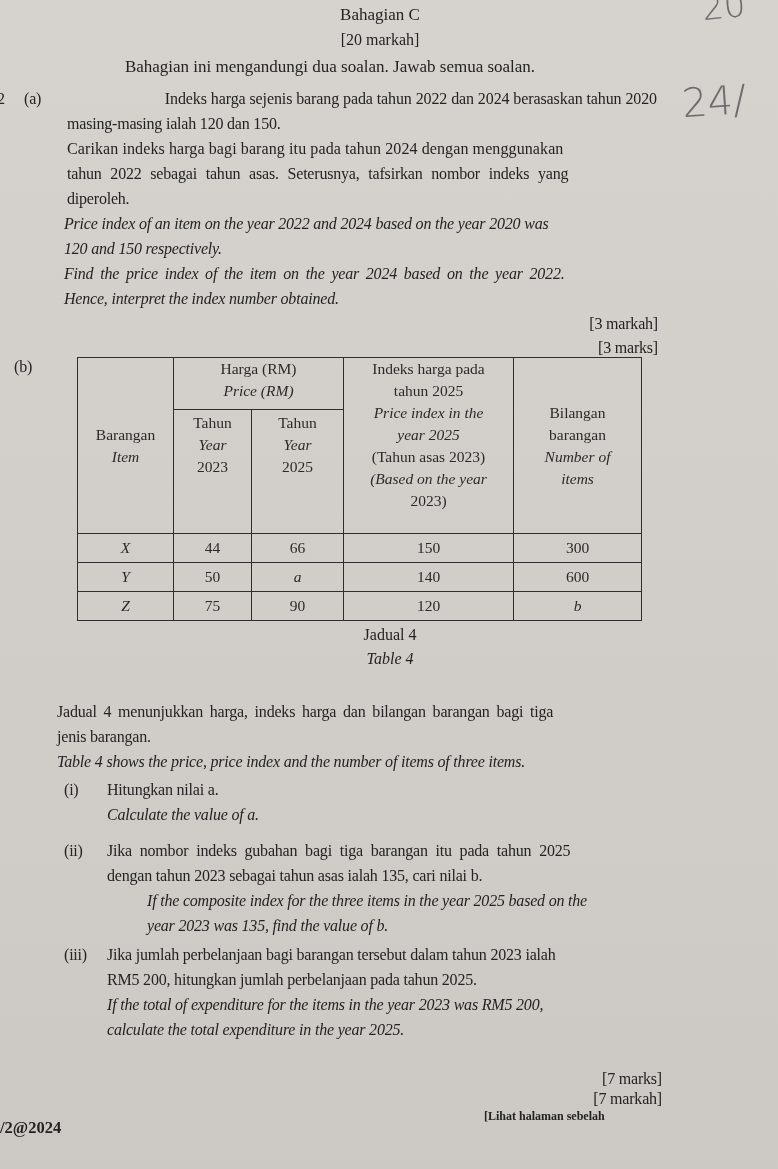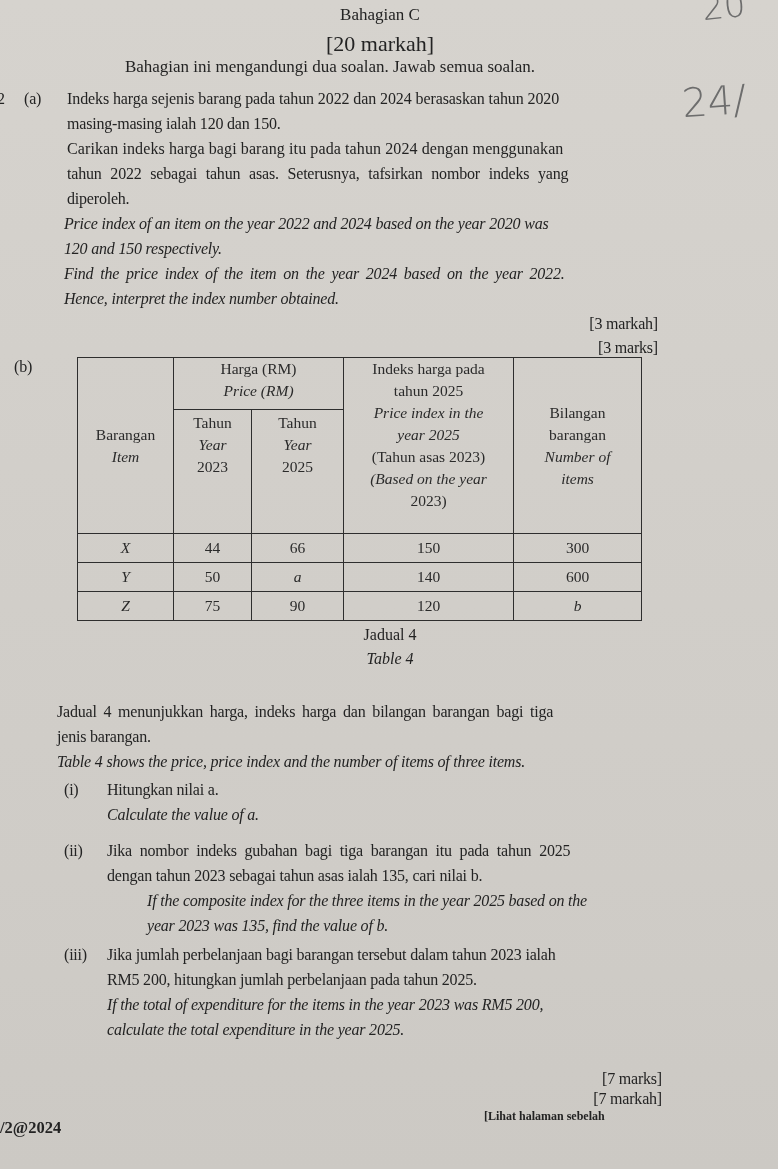--- a/index.html
+++ b/index.html
@@ -31,31 +31,31 @@
     padding: 0 2px;
   }
   table.t4 .hdr td { vertical-align: top; }
   table.t4 td.vmid { vertical-align: middle; }
   .line { display: block; }
 </style>
 </head>
 <body>
 
 <div class="abs cond center" style="left:0; width:760px; top:5px; font-size:17px;">Bahagian C</div>
-<div class="abs cond center" style="left:0; width:760px; top:31px; font-size:22px;"><span>[20 markah]</span></div>
+<div class="abs cond center" style="left:0; width:760px; top:31px; font-size:16px;"><span>[20 markah]</span></div>
 <div class="abs cond center" style="left:0; width:660px; top:57px; font-size:17px;">Bahagian ini mengandungi dua soalan. Jawab semua soalan.</div>
 
 <div class="hand" style="left:702px; top:-14px; font-size:34px; transform:rotate(-6deg);">20</div>
 <div class="hand" style="left:682px; top:78px; font-size:40px; transform:rotate(-4deg);">24/</div>
 
 <div class="abs cond txt" style="left:-3px; top:86px;">2</div>
 <div class="abs cond txt" style="left:24px; top:86px;">(a)</div>
 
 <div class="abs cond txt" style="left:67px; top:86px; width:590px;">
-  <span class="line" style="letter-spacing:-0.1px;">Indeks harga sejenis barang pada tahun 2022 dan 2024 berasaskan tahun 2020</span>
+  <span class="line" style="letter-spacing:-0.1px;text-align:right;">Indeks harga sejenis barang pada tahun 2022 dan 2024 berasaskan tahun 2020</span>
   <span class="line">masing-masing ialah 120 dan 150.</span>
   <span class="line" style="letter-spacing:0.1px;">Carikan indeks harga bagi barang itu pada tahun 2024 dengan menggunakan</span>
   <span class="line" style="word-spacing:5px;">tahun 2022 sebagai tahun asas. Seterusnya, tafsirkan nombor indeks yang</span>
   <span class="line">diperoleh.</span>
 </div>
 <div class="abs cond txt it" style="left:64px; top:211px; width:600px;">
   <span class="line">Price index of an item on the year 2022 and 2024 based on the year 2020 was</span>
   <span class="line">120 and 150 respectively.</span>
   <span class="line" style="word-spacing:3px;">Find the price index of the item on the year 2024 based on the year 2022.</span>
   <span class="line">Hence, interpret the index number obtained.</span>

